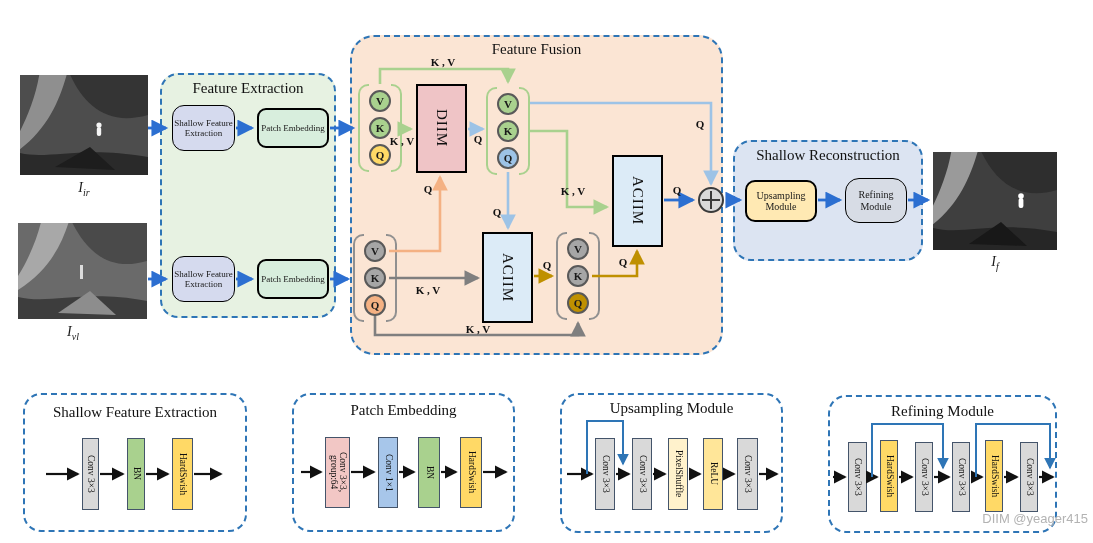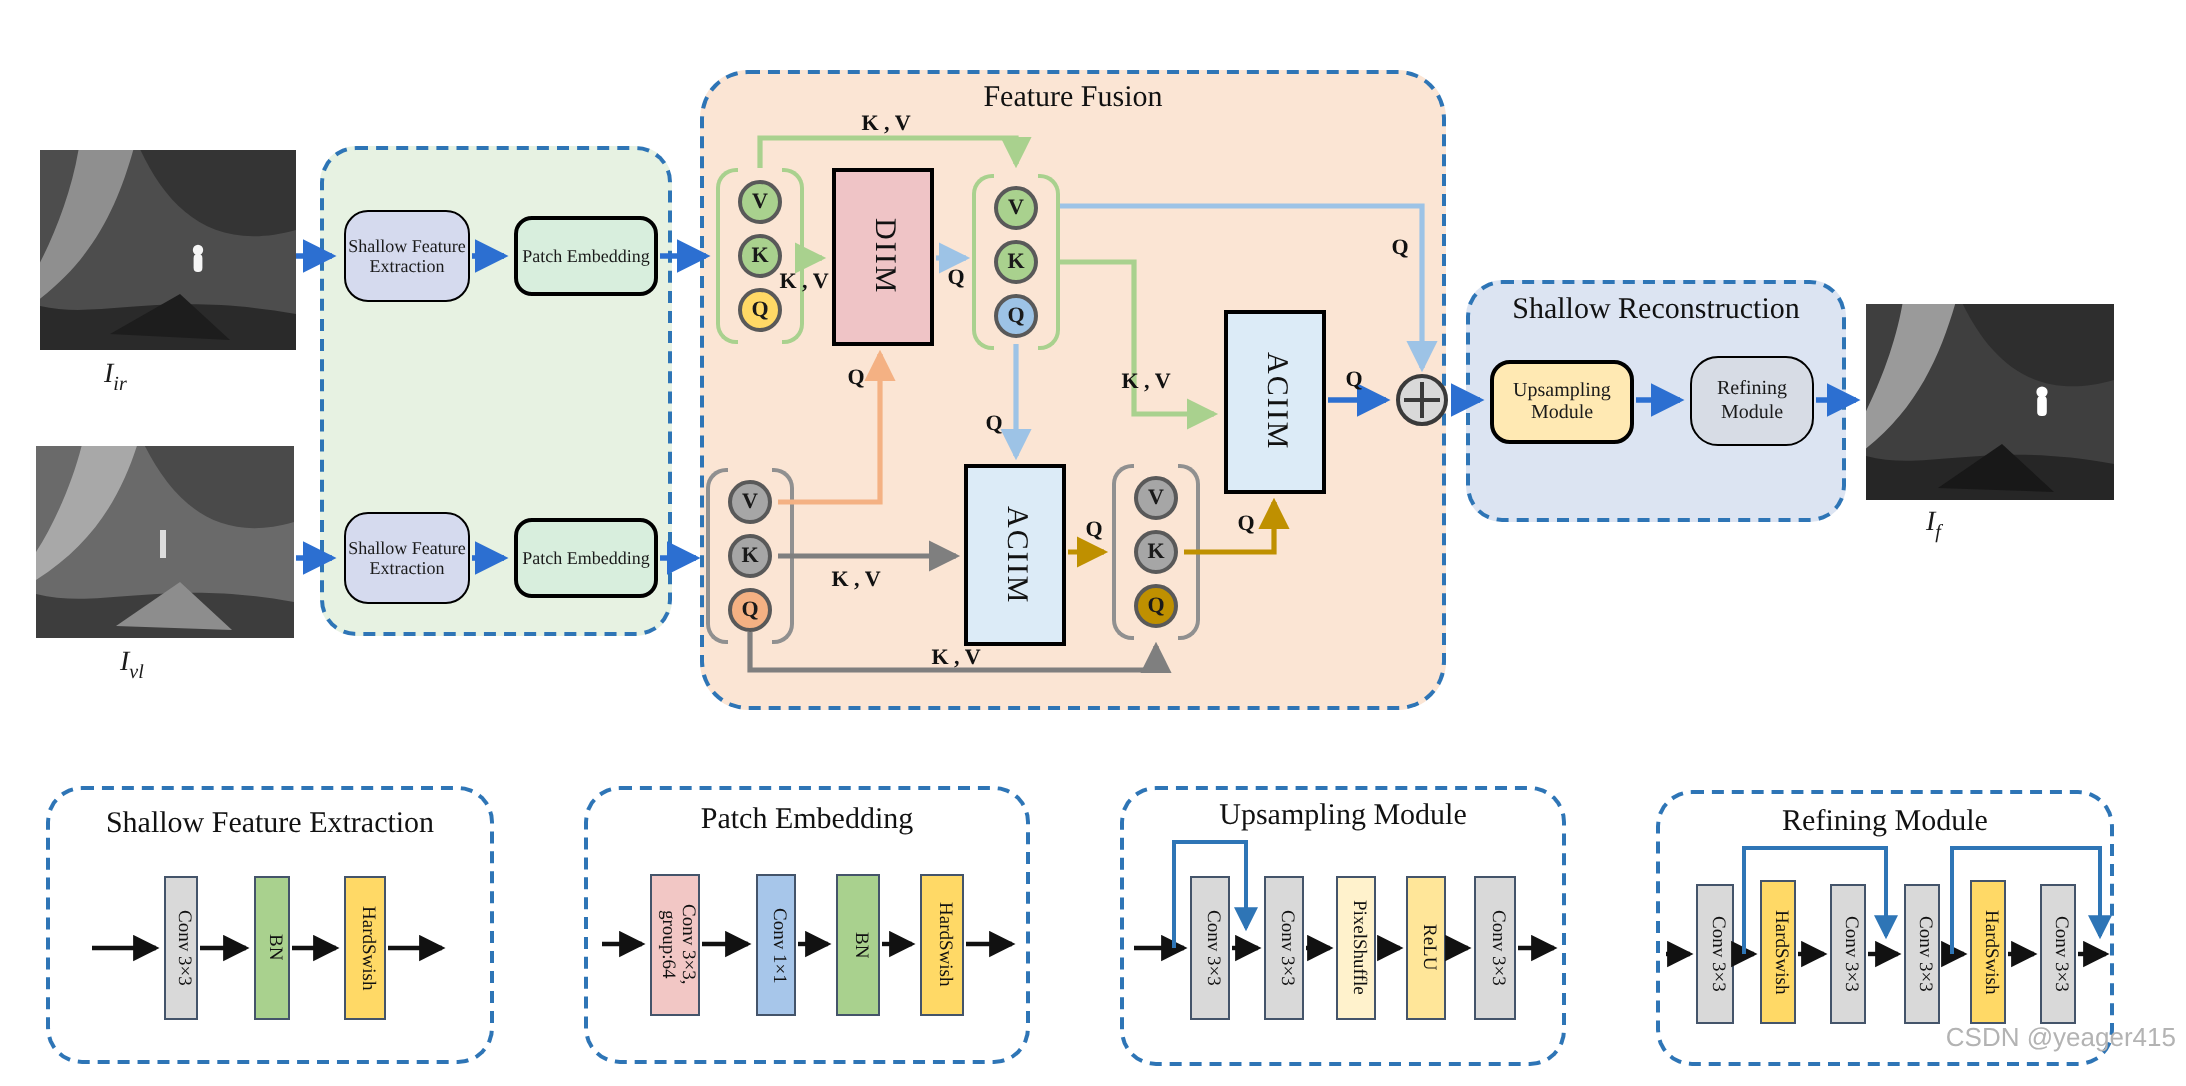--- a/index.html
+++ b/index.html
@@ -3,21 +3,21 @@
 <meta charset="utf-8">
 <style>
   html,body{margin:0;padding:0;background:#fff;}
   .canvas{position:relative;width:1093px;height:543px;background:#fff;overflow:hidden;
           font-family:"Liberation Serif","DejaVu Serif",serif;color:#1a1a1a;}
   
   .region{position:absolute;border:2px dashed #2e75b6;box-sizing:border-box;}
   .region-title{position:absolute;width:100%;text-align:center;font-size:15px;color:#111;}
   
   .photo{position:absolute;overflow:hidden;background:#3a3a3a;}
-  .img-label{position:absolute;font-size:14px;font-style:italic;}
+  .img-label{position:absolute;font-size:14px;font-style:italic;text-align:center;}
   .img-label sub{font-size:10px;font-style:italic;}
   
   .node{position:absolute;display:flex;align-items:center;justify-content:center;text-align:center;
         box-sizing:border-box;border-radius:10px;line-height:1.15;}
   
   .qkv-group{position:absolute;width:44px;display:flex;flex-direction:column;align-items:center;
              gap:5px;padding:6px 0;box-sizing:border-box;}
   .qkv-group::before{content:"";position:absolute;left:0;top:0;width:11px;height:100%;box-sizing:border-box;
              border:2.5px solid var(--bc);border-right:none;border-radius:10px 0 0 10px;}
   .qkv-group::after{content:"";position:absolute;right:0;top:0;width:11px;height:100%;box-sizing:border-box;
@@ -70,40 +70,41 @@
   <div class="photo" style="left:18px;top:223px;width:129px;height:96px;">
     <svg width="129" height="96" viewBox="0 0 129 96">
       <rect width="129" height="96" fill="#6a6a6a"></rect>
       <path d="M-5,70 C30,50 44,22 52,-5 L24,-5 C18,22 4,50 -8,64 Z" fill="#a8a8a8"></path>
       <path d="M52,-5 L129,-5 L129,38 C88,50 66,25 52,-5 Z" fill="#4a4a4a"></path>
       <path d="M0,74 C32,82 64,66 129,78 L129,96 L0,96 Z" fill="#3d3d3d"></path>
       <path d="M40,90 L72,68 L98,92 Z" fill="#8d8d8d"></path>
       <rect x="62" y="42" width="3" height="14" fill="#dcdcdc"></rect>
     </svg>
   </div>
-  <div class="img-label" style="left:60px;top:324px;width:64px;">
+  <div class="img-label" style="left:41px;top:324px;width:64px;">
     <span>I</span><sub>vl</sub>
   </div>
 
   <div class="photo" style="left:933px;top:152px;width:124px;height:98px;">
     <svg width="124" height="98" viewBox="0 0 124 98">
       <rect width="124" height="98" fill="#3f3f3f"></rect>
       <path d="M-5,76 C26,54 38,24 46,-5 L19,-5 C15,24 1,54 -8,68 Z" fill="#9a9a9a"></path>
       <path d="M46,-5 L124,-5 L124,38 C82,50 60,26 46,-5 Z" fill="#2e2e2e"></path>
       <path d="M0,76 C30,84 60,68 124,80 L124,98 L0,98 Z" fill="#262626"></path>
       <path d="M36,92 L68,70 L94,94 Z" fill="#181818"></path>
       <circle cx="88" cy="44" r="2.8" fill="#ffffff"></circle>
       <rect x="85.6" y="46" width="4.8" height="10" rx="2" fill="#ffffff"></rect>
     </svg>
   </div>
   <div class="img-label" style="left:963px;top:254px;width:64px;">
     <span>I</span><sub>f</sub>
   </div>
 
   <div class="region" style="left:160px;top:73px;width:176px;height:245px;background:#e7f2e2;border-radius:18px;"></div>
+  <div class="region-title" style="left:160px;top:80px;width:176px;">Feature Extraction</div>
 
   <div class="node small-node" style="left:172px;top:105px;width:63px;height:46px;background:#d5daee;border:1.5px solid #000;border-radius:12px;">
     <span>Shallow Feature Extraction</span>
   </div>
   <div class="node small-node" style="left:257px;top:108px;width:72px;height:40px;background:#d8eedd;border:2.5px solid #000;border-radius:9px;">
     <span>Patch Embedding</span>
   </div>
   <div class="node small-node" style="left:172px;top:256px;width:63px;height:46px;background:#d5daee;border:1.5px solid #000;border-radius:12px;">
     <span>Shallow Feature Extraction</span>
   </div>
@@ -319,14 +320,14 @@
   <div class="elabel" style="left:428px;top:189px;">Q</div>
   <div class="elabel" style="left:497px;top:212px;">Q</div>
   <div class="elabel" style="left:573px;top:191px;">K , V</div>
   <div class="elabel" style="left:700px;top:124px;">Q</div>
   <div class="elabel" style="left:677px;top:190px;">Q</div>
   <div class="elabel" style="left:547px;top:265px;">Q</div>
   <div class="elabel" style="left:623px;top:262px;">Q</div>
   <div class="elabel" style="left:428px;top:290px;">K , V</div>
   <div class="elabel" style="left:478px;top:329px;">K , V</div>
 
-  <div class="watermark">CSDN @yeager415</div>
+  <div class="watermark">DIIM @yeager415</div>
 </div>
 
 </body></html>

